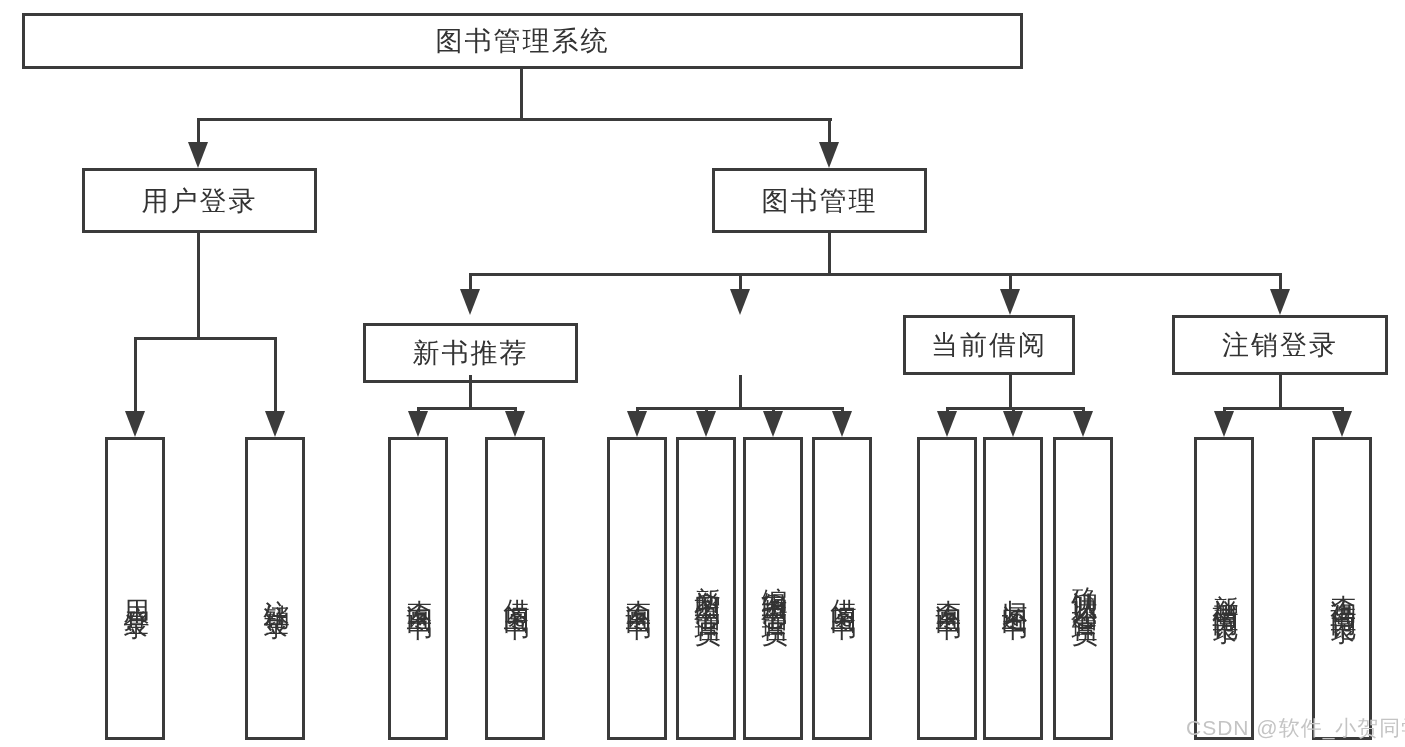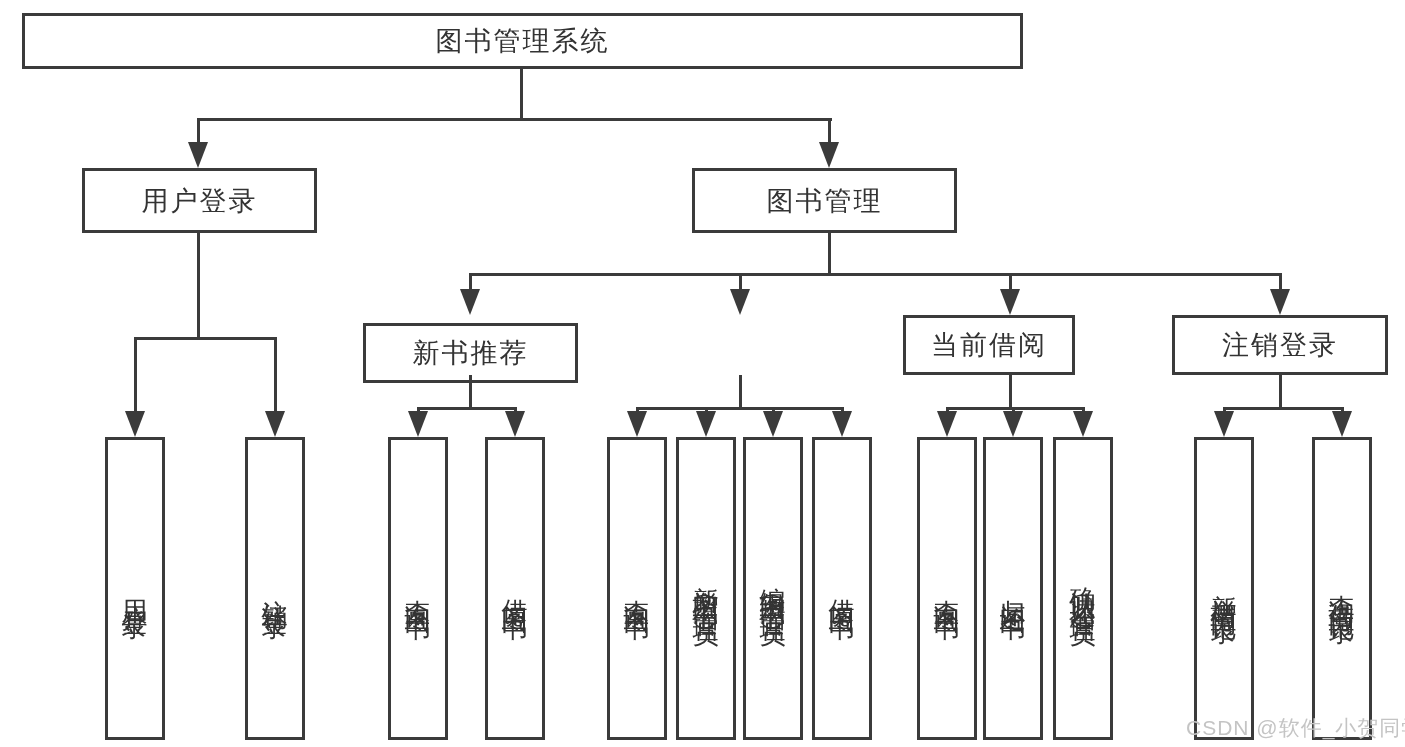--- a/index.html
+++ b/index.html
@@ -1,20 +1,20 @@
 <!DOCTYPE html>
 <html style="--line: #3b3b3b; --text: #333333; --background: #ffffff; --watermark: #c4c4c4;"><head>
 <meta charset="utf-8">
 <style>
   * { margin:0; padding:0; box-sizing:border-box; }
   html,body { background:#fff; }
   body { font-family:"Liberation Sans","DejaVu Sans",sans-serif; }
   .canvas { position:relative; width:1405px; height:747px; background:var(--background,#ffffff); overflow:hidden; }
   .box { position:absolute; background:#fff; border:3px solid var(--line,#3b3b3b);
-         display:flex; align-items:center; justify-content:center; color:var(--text,#333333); }
+         display:flex; align-items:center; justify-content:center; color:var(--text,#333333);font-family:Liberation Mono, monospace; }
   .hbox .lbl { font-size:27px; letter-spacing:2px; white-space:nowrap; }
   .vbox .vlbl { writing-mode:vertical-rl; text-orientation:mixed; font-size:26px; letter-spacing:5px; line-height:1; }
   .lv { position:absolute; width:3px; background:var(--line,#3b3b3b); }
   .lh { position:absolute; height:3px; background:var(--line,#3b3b3b); }
   .ar { position:absolute; width:0; height:0;
         border-left:10px solid transparent; border-right:10px solid transparent;
         border-top:26px solid var(--line,#3b3b3b); }
   .watermark { position:absolute; left:1186px; top:714px; font-size:21px;
                color:var(--watermark,#c4c4c4); letter-spacing:1px; white-space:nowrap; z-index:5; }
 </style>
@@ -30,21 +30,21 @@
   <div class="lv" style="left:520px;top:69px;height:49px"></div>
   <div class="lh" style="left:197px;top:118px;width:635px"></div>
   <div class="lv" style="left:197px;top:118px;height:28px"></div>
   <div class="ar" style="left:188px;top:142px"></div>
   <div class="lv" style="left:828px;top:118px;height:28px"></div>
   <div class="ar" style="left:819px;top:142px"></div>
 
   <div class="box hbox" style="left:82px;top:168px;width:235px;height:65px">
     <span class="lbl">用户登录</span>
   </div>
-  <div class="box hbox" style="left:692px;top:168px;width:265px;height:65px">
+  <div class="box hbox" style="left:712px;top:168px;width:215px;height:65px">
     <span class="lbl">图书管理</span>
   </div>
 
   <div class="lv" style="left:197px;top:233px;height:107px"></div>
   <div class="lh" style="left:134px;top:337px;width:143px"></div>
   <div class="lv" style="left:134px;top:337px;height:78px"></div>
   <div class="ar" style="left:125px;top:411px"></div>
   <div class="lv" style="left:274px;top:337px;height:78px"></div>
   <div class="ar" style="left:265px;top:411px"></div>
 

